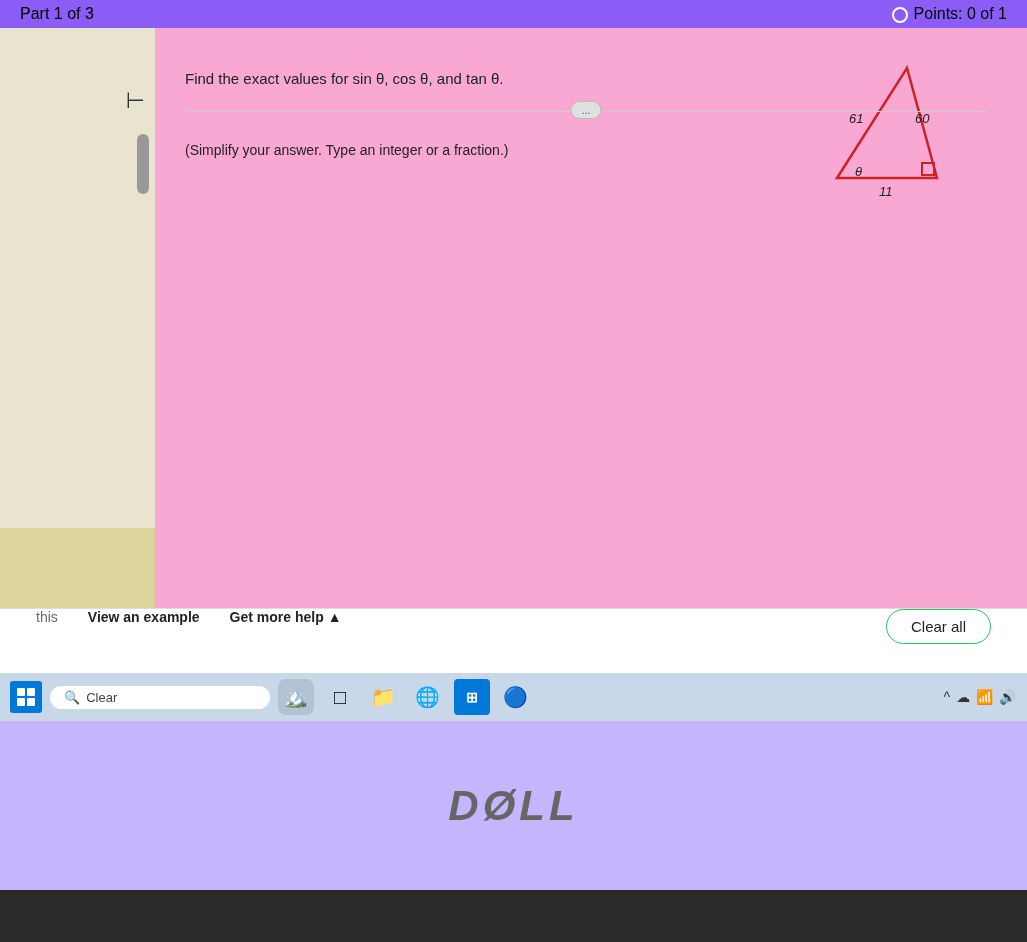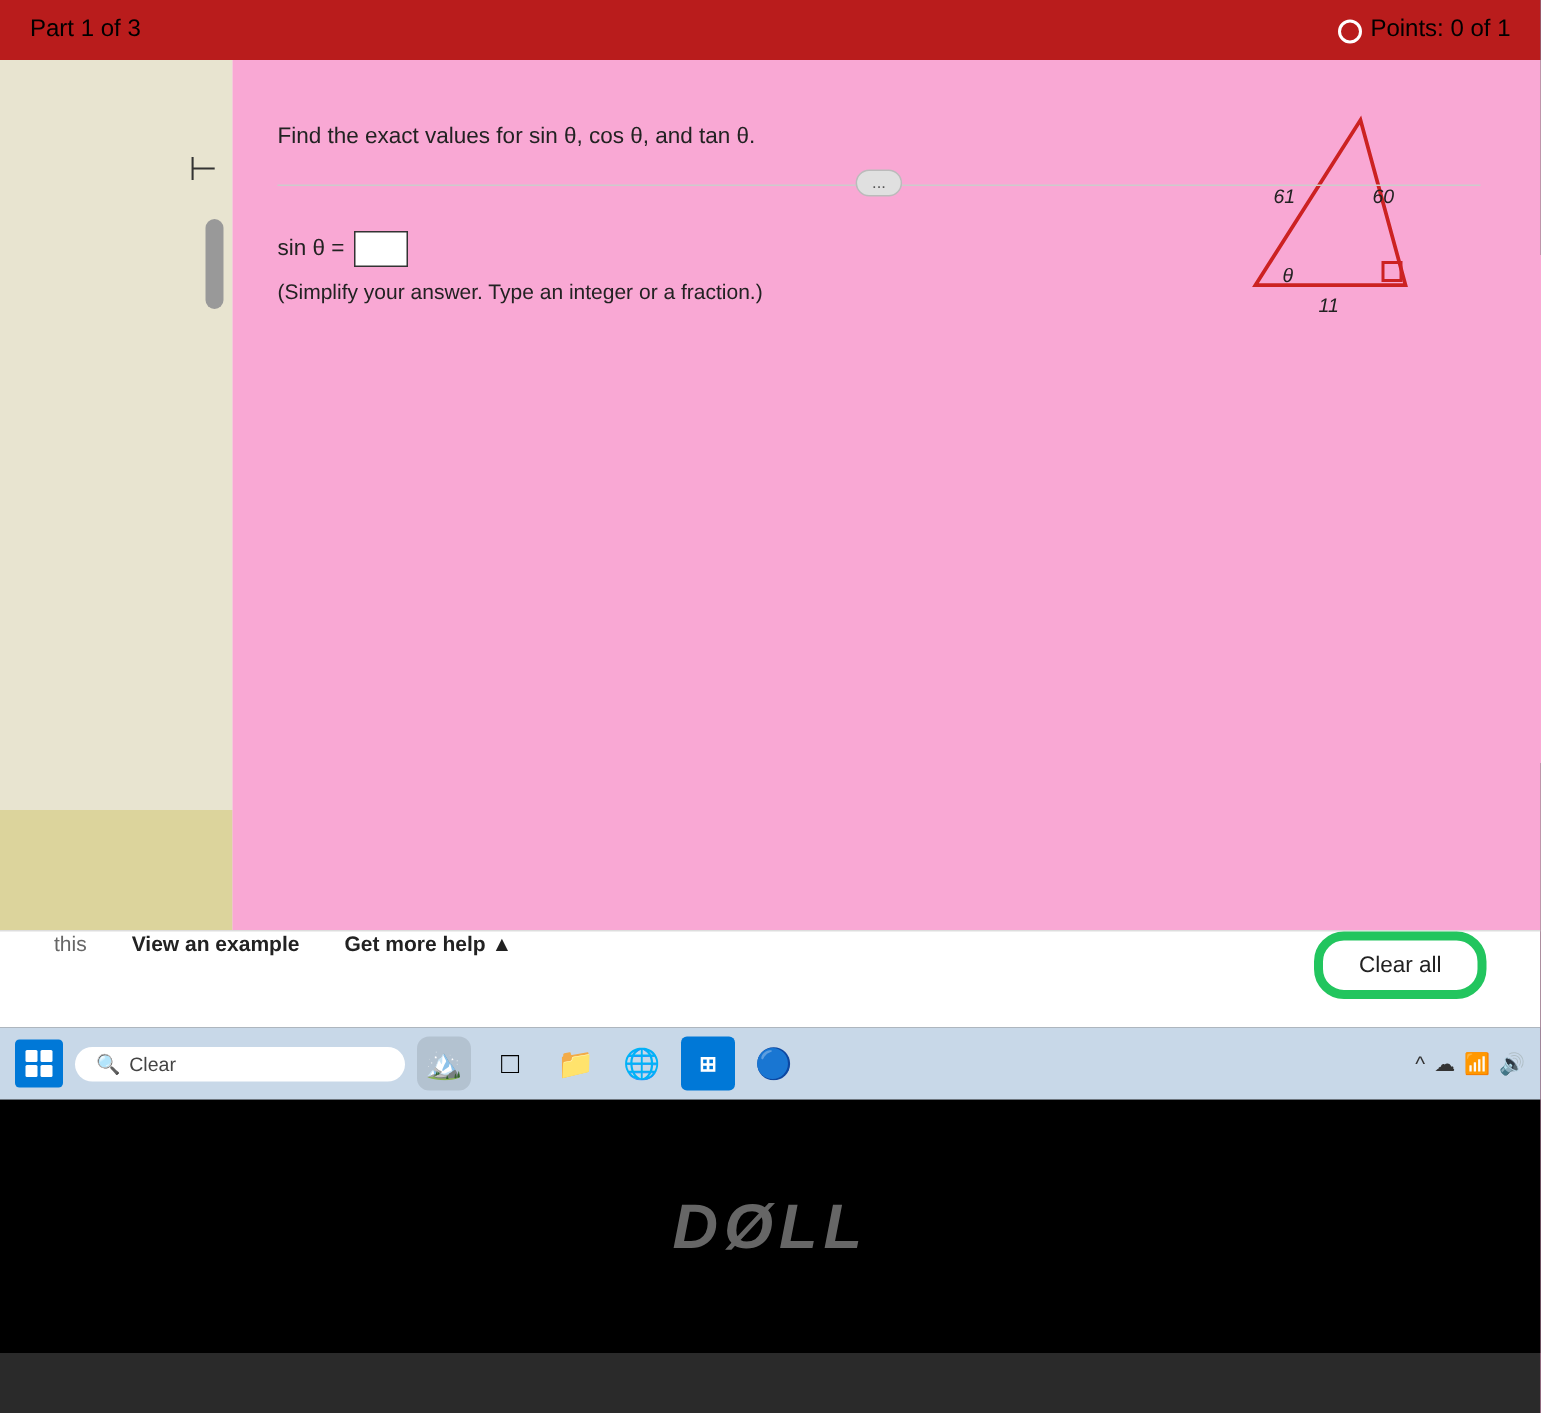--- a/index.html
+++ b/index.html
@@ -8,22 +8,22 @@
       height: 942px;
       background: #2a2a2a;
       font-family: Arial, sans-serif;
       overflow: hidden;
       position: relative;
     }
 
     
     .top-bar {
       width: 100%;
-      height: 40px;
-      background: #b91c1c;
+      height: 28px;
+      background: #8b5cf6;
       display: flex;
       align-items: center;
       justify-content: space-between;
       padding: 0 20px;
     }
     .points-circle {
       width: 16px;
       height: 16px;
       border: 2px solid white;
       border-radius: 50%;
@@ -165,21 +165,21 @@
     }
     .bottom-link {
       font-size: 14px;
       color: #222;
       font-weight: bold;
       cursor: pointer;
       text-decoration: none;
     }
     .spacer { flex: 1; }
     .clear-all-btn {
-      border: 6px solid #22c55e;
+      border: 1px solid #22c55e;
       border-radius: 20px;
       background: white;
       padding: 8px 24px;
       font-size: 15px;
       cursor: pointer;
       color: #222;
     }
     .check-ans-btn {
       border: none;
       border-radius: 4px;
@@ -262,21 +262,21 @@
     .tray-icon {
       font-size: 14px;
       color: #333;
       cursor: pointer;
     }
 
     
     .dell-area {
       width: 100%;
       height: 169px;
-      background: #000000;
+      background: #c4b5fd;
       display: flex;
       align-items: center;
       justify-content: center;
     }
     .dell-logo {
       font-size: 42px;
       font-weight: bold;
       color: #666;
       font-style: italic;
       letter-spacing: 4px;
@@ -320,24 +320,20 @@
 
         <text x="48" y="118" font-size="13" fill="#222" font-style="italic">θ</text>
       </svg>
     </div>
 
     <div class="divider">
       <button class="expand-btn">...</button>
     </div>
 
     <div class="answer-section">
-      <div class="sin-label">
-        <span>sin θ =</span>
-        <input class="answer-input" type="text" value="" style="">
-      </div>
       <p class="simplify-text">(Simplify your answer. Type an integer or a fraction.)</p>
     </div>
 
   </div>
 </div>
 
 <div class="bottom-bar">
   <span style="font-size:14px;color:#666;">this</span>
   <a class="bottom-link">View an example</a>
   <a class="bottom-link">Get more help ▲</a>

